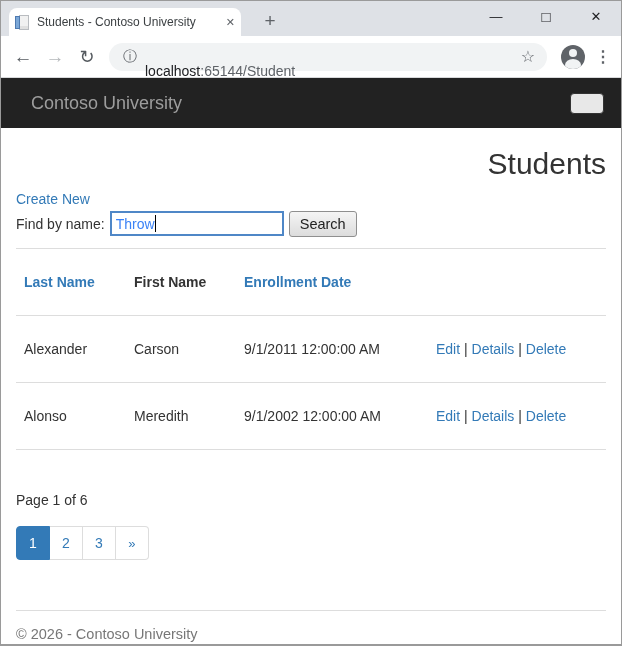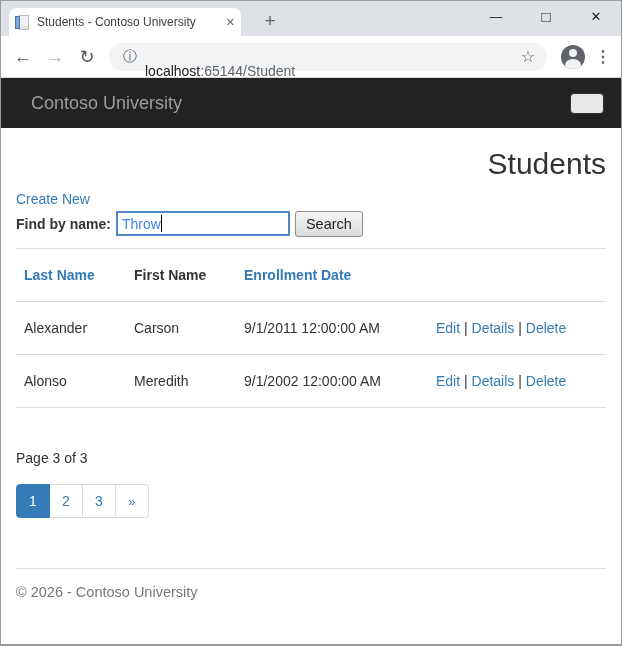--- a/index.html
+++ b/index.html
@@ -55,32 +55,32 @@
   .nav-toggle { width:34px; height:21px; background:#e8e8e8; border:1px solid #333; border-radius:4px;
                 margin-right:2px; cursor:pointer; }
 
   
   .container { padding:0 15px; color:#333; font-size:14px; }
   h2.page-title { font-size:30px; font-weight:500; color:#333; margin:19px 0 10px;text-align:right; }
   a.link { color:#337ab7; text-decoration:none; cursor:pointer; }
   .create-new { display:inline-block; margin-bottom:3px; font-size:14px; }
 
   .search-form { display:flex; align-items:center; margin-bottom:11px; height:27px; }
-  .search-label { font-size:14px; color:#333; margin-right:5px;font-weight:bold; }
+  .search-label { font-size:14px; color:#333; margin-right:5px; }
   .input-wrap { position:relative; }
   .search-input { width:174px; height:25px; border:2px solid #4f87c7; font-size:14px;
                   font-family:"Liberation Sans", sans-serif; padding:0 4px; outline:none; color:#3b82f6; }
   .caret { position:absolute; left:45px; top:4px; width:1px; height:17px; background:#000; }
   .search-btn { margin-left:5px; height:26px; padding:0 10px; font-size:14.5px;
                 font-family:"Liberation Sans", sans-serif; color:#222;
                 background:linear-gradient(#f5f5f5,#dcdcdc); border:1px solid #8f8f8f;
                 border-radius:3px; cursor:pointer; }
 
   table.students { width:100%; border-collapse:collapse; border-top:1px solid #ddd; margin-bottom:20px; }
-  table.students th, table.students td { text-align:left; padding:18px 8px; font-size:14px;
+  table.students th, table.students td { text-align:left; padding:25px 8px; font-size:14px;
                                          border-bottom:1px solid #ddd; }
   table.students th { font-weight:bold; color:#333; }
   th a.col-sort { font-weight:bold; }
   .col-last { width:110px; } .col-first { width:110px; } .col-date { width:192px; }
   .sep { color:#333; }
 
   .page-status { margin:42px 0 0; font-size:14px; color:#333; }
 
   .pagination { display:flex; margin-top:18px; list-style:none; }
   .page-item { min-width:33px; height:34px; display:flex; align-items:center; justify-content:center;
@@ -177,21 +177,21 @@
             <a class="link">Edit</a>
             <span class="sep">|</span>
             <a class="link">Details</a>
             <span class="sep">|</span>
             <a class="link">Delete</a>
           </td>
         </tr>
       </tbody>
     </table>
 
-    <div class="page-status">Page 3 of 3</div>
+    <div class="page-status">Page 1 of 6</div>
 
     <ul class="pagination">
       <li class="page-item active">1</li>
       <li class="page-item">2</li>
       <li class="page-item">3</li>
       <li class="page-item next">»</li>
     </ul>
 
     <div class="footer">© 2026 - Contoso University</div>
   </div>

